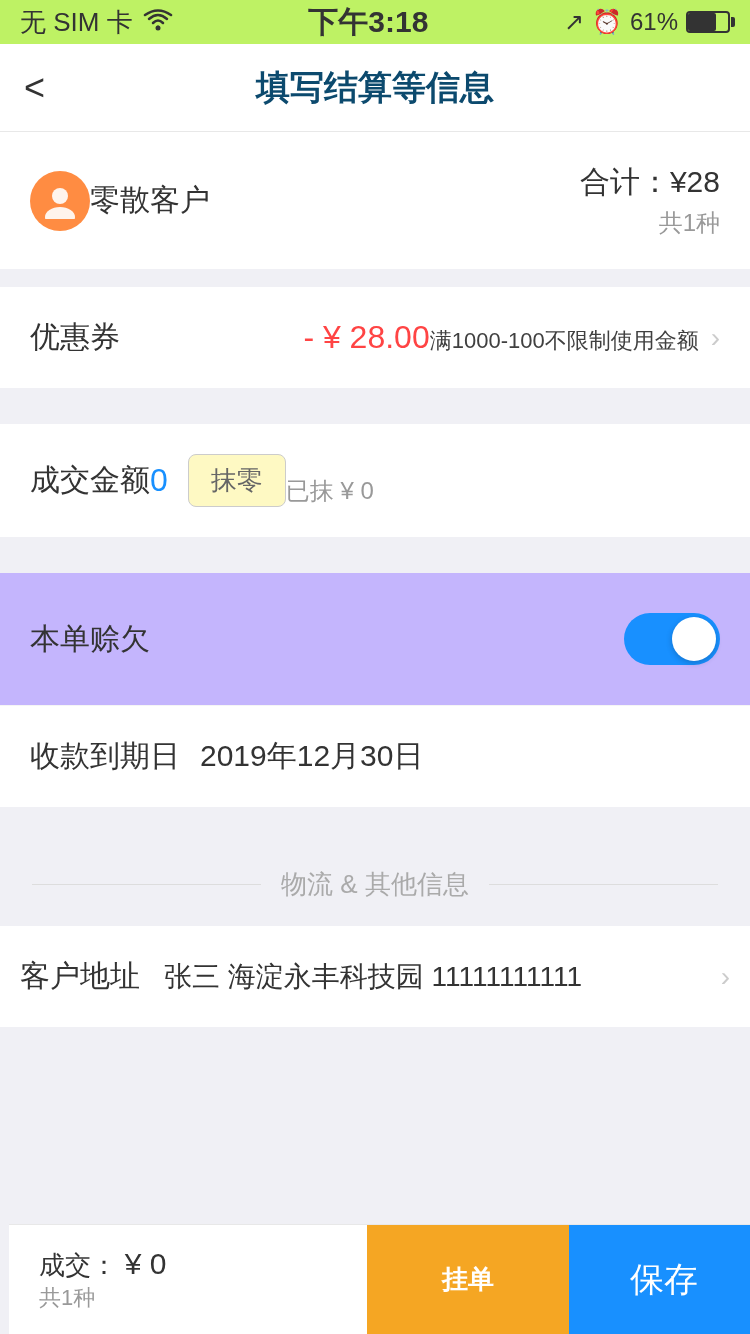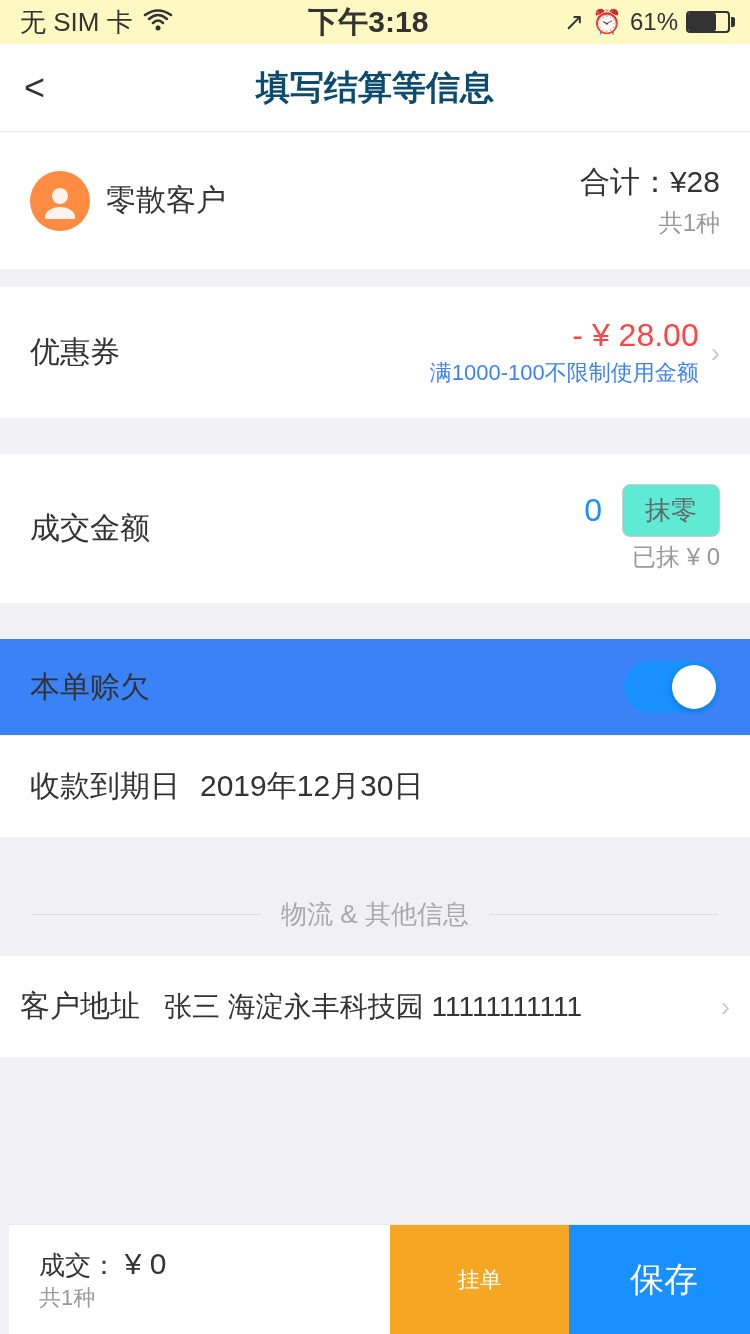--- a/index.html
+++ b/index.html
@@ -10,21 +10,21 @@
       font-family: -apple-system, "PingFang SC", "Helvetica Neue", sans-serif;
       background: #f0f0f5;
       font-size: 28px;
       color: #333;
       position: relative;
     }
 
     
     .status-bar {
       height: 44px;
-      background: #fef9c3;
+      background: #bef264;
       display: flex;
       align-items: center;
       justify-content: space-between;
       padding: 0 20px;
       font-size: 26px;
       font-weight: 500;
     }
     .status-left { display: flex; align-items: center; gap: 10px; }
     .status-center { font-size: 30px; font-weight: 600; }
     .status-right { display: flex; align-items: center; gap: 8px; font-size: 24px; }
@@ -81,21 +81,20 @@
     .customer-row {
       display: flex;
       align-items: center;
       justify-content: space-between;
       padding: 30px 30px;
       background: #fff;
     }
     .customer-left {
       display: flex;
       align-items: center;
-      gap: 16px;
     }
     .avatar {
       width: 60px; height: 60px; border-radius: 50%;
       background: #ff8c42;
       display: flex; align-items: center; justify-content: center;
       color: #fff; font-size: 28px;
     }
     .customer-name {
       font-size: 30px;
       color: #333;
@@ -131,34 +130,34 @@
       min-height: 88px;
     }
     .form-row:last-child { border-bottom: none; }
     .form-label {
       font-size: 30px;
       color: #333;
       flex-shrink: 0;
     }
     .form-value-area {
       display: flex;
-      flex-direction: column;
+      flex-direction: row;
       align-items: flex-end;
       flex: 1;
     }
 
     
     .coupon-discount {
       font-size: 32px;
       color: #ff4444;
       font-weight: 500;
     }
     .coupon-desc {
       font-size: 22px;
-      color: #3b82f6;
+      color: #404040;
       margin-top: 4px;
     }
     .chevron-right {
       margin-left: 12px;
       color: #ccc;
       font-size: 28px;
     }
     .coupon-right {
       display: flex;
       align-items: center;
@@ -174,21 +173,21 @@
       color: #1890ff;
       font-size: 32px;
       font-weight: 500;
     }
     .round-btn {
       border: 1px solid #ccc;
       border-radius: 8px;
       padding: 8px 22px;
       font-size: 26px;
       color: #666;
-      background: #5eead4;
+      background: #fef9c3;
       cursor: pointer;
     }
     .sub-note {
       font-size: 24px;
       color: #999;
       margin-top: 4px;
       text-align: right;
     }
 
     
@@ -229,22 +228,22 @@
       top: 4px;
       right: 4px;
       box-shadow: 0 2px 6px rgba(0,0,0,0.2);
     }
 
     
     .debt-row {
       display: flex;
       align-items: center;
       justify-content: space-between;
-      padding: 22px 30px;
-      background: #3b82f6;
+      padding: 40px 30px;
+      background: #c4b5fd;
     }
     .debt-label {
       font-size: 30px;
       color: #333;
     }
 
     
     .due-date-row {
       display: flex;
       align-items: flex-start;
@@ -328,29 +327,29 @@
     .bottom-summary .deal-amount {
       font-size: 30px;
       color: #333;
       font-weight: 500;
     }
     .bottom-summary .deal-count {
       font-size: 22px;
       color: #999;
     }
     .btn-suspend {
-      width: 179px;
+      width: 202px;
       height: 110px;
       background: #f5a623;
       display: flex;
       align-items: center;
       justify-content: center;
-      font-size: 22px;
+      font-size: 26px;
       color: #fff;
-      font-weight: 400;
+      font-weight: 700;
       cursor: pointer;
     }
     .btn-save {
       width: 190px;
       height: 110px;
       background: #1890ff;
       display: flex;
       align-items: center;
       justify-content: center;
       font-size: 34px;

